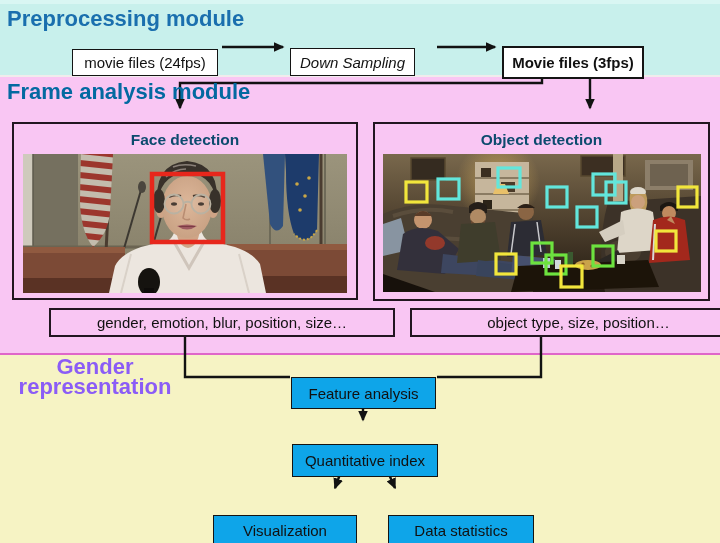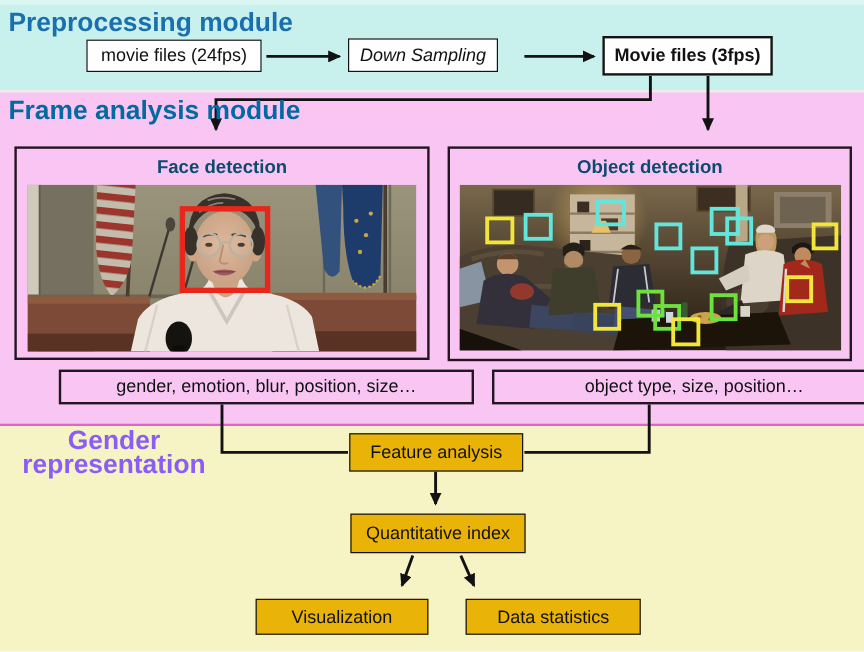--- a/index.html
+++ b/index.html
@@ -9,25 +9,25 @@
   .band-cyan{top:0;height:75px;background:linear-gradient(#d9f6f3 0 4px,#c8f0ec 4px);}
   .band-pink{top:75px;height:278px;background:#f9c6f3;border-top:2px solid #f0ecec;}
   .band-yellow{top:353px;height:190px;background:#f6f3c4;border-top:2px solid #df66c9;}
 
   .sec-title{position:absolute;font-weight:bold;font-size:22px;letter-spacing:0;}
   .t-pre{left:7px;top:6px;color:#1a6fae;}
   .t-frame{left:7px;top:79px;color:#0369a1;}
   .t-gender{left:2px;top:357px;width:186px;text-align:center;color:#8b5cf6;line-height:20px;}
 
   .node{position:absolute;display:flex;align-items:center;justify-content:center;
-        font-size:15px;border:1.6px solid #141414;background:#ffffff;box-sizing:border-box;}
+        font-size:15px;border:1.6px solid #141414;background:#ffffff;box-sizing:border-box;margin-top:16px;}
   .n-movie24{left:72px;top:33px;width:146px;height:27px;}
   .n-downsamp{left:290px;top:32px;width:125px;height:28px;font-style:italic;}
   .n-movie3{left:502px;top:30px;width:142px;height:33px;font-weight:bold;border-width:2.4px;}
-  .node-y{background:#eab308;}
+  .node-y{background:#0ea5e9;}
   .n-feature{left:291px;top:361px;width:145px;height:32px;}
   .n-quant{left:292px;top:428px;width:146px;height:33px;}
   .n-vis{left:213px;top:499px;width:144px;height:30px;}
   .n-stats{left:388px;top:499px;width:146px;height:30px;}
 
   .panel{position:absolute;border:2px solid #221620;box-sizing:border-box;}
   .p-face{left:12px;top:122px;width:346px;height:178px;}
   .p-object{left:373px;top:122px;width:337px;height:179px;}
   .panel-title{position:absolute;left:0;right:0;top:7px;text-align:center;
                font-weight:bold;font-size:15.5px;color:#0c4a6e;}

